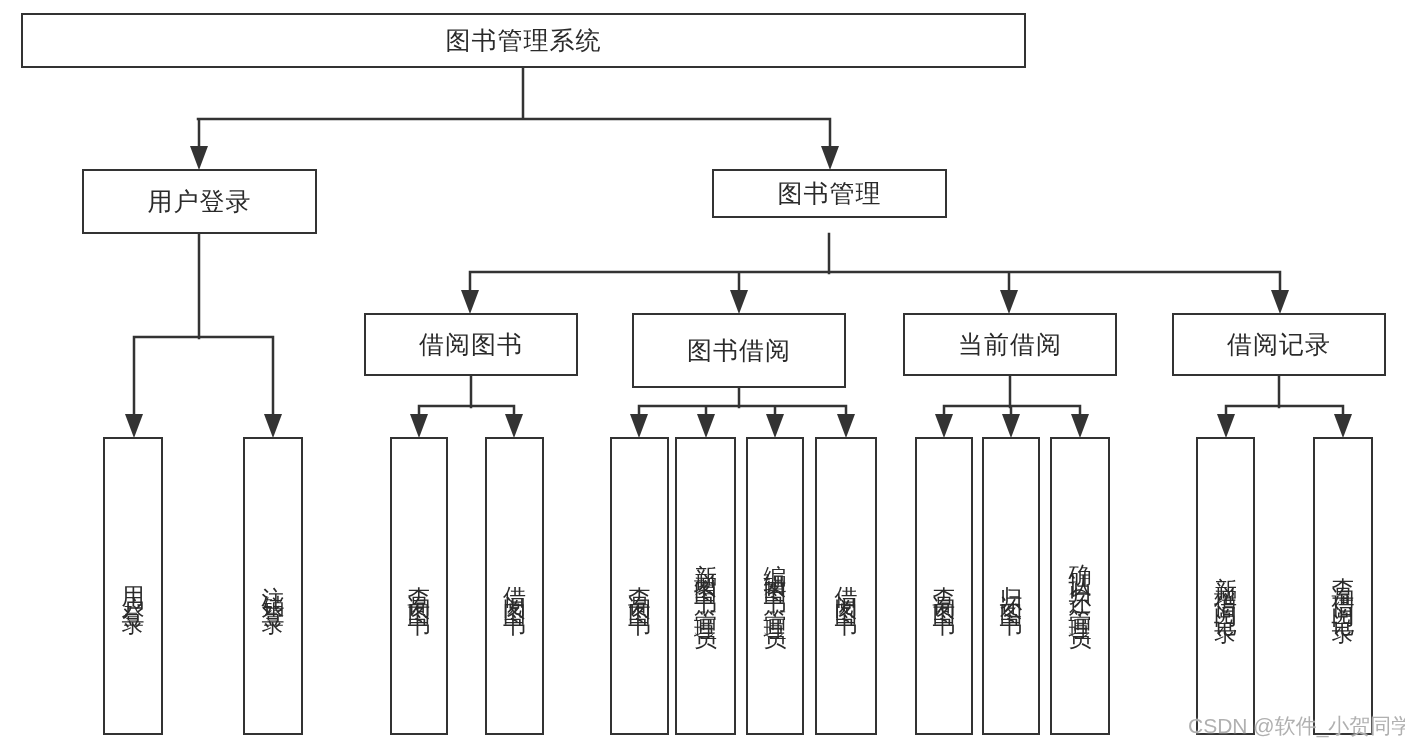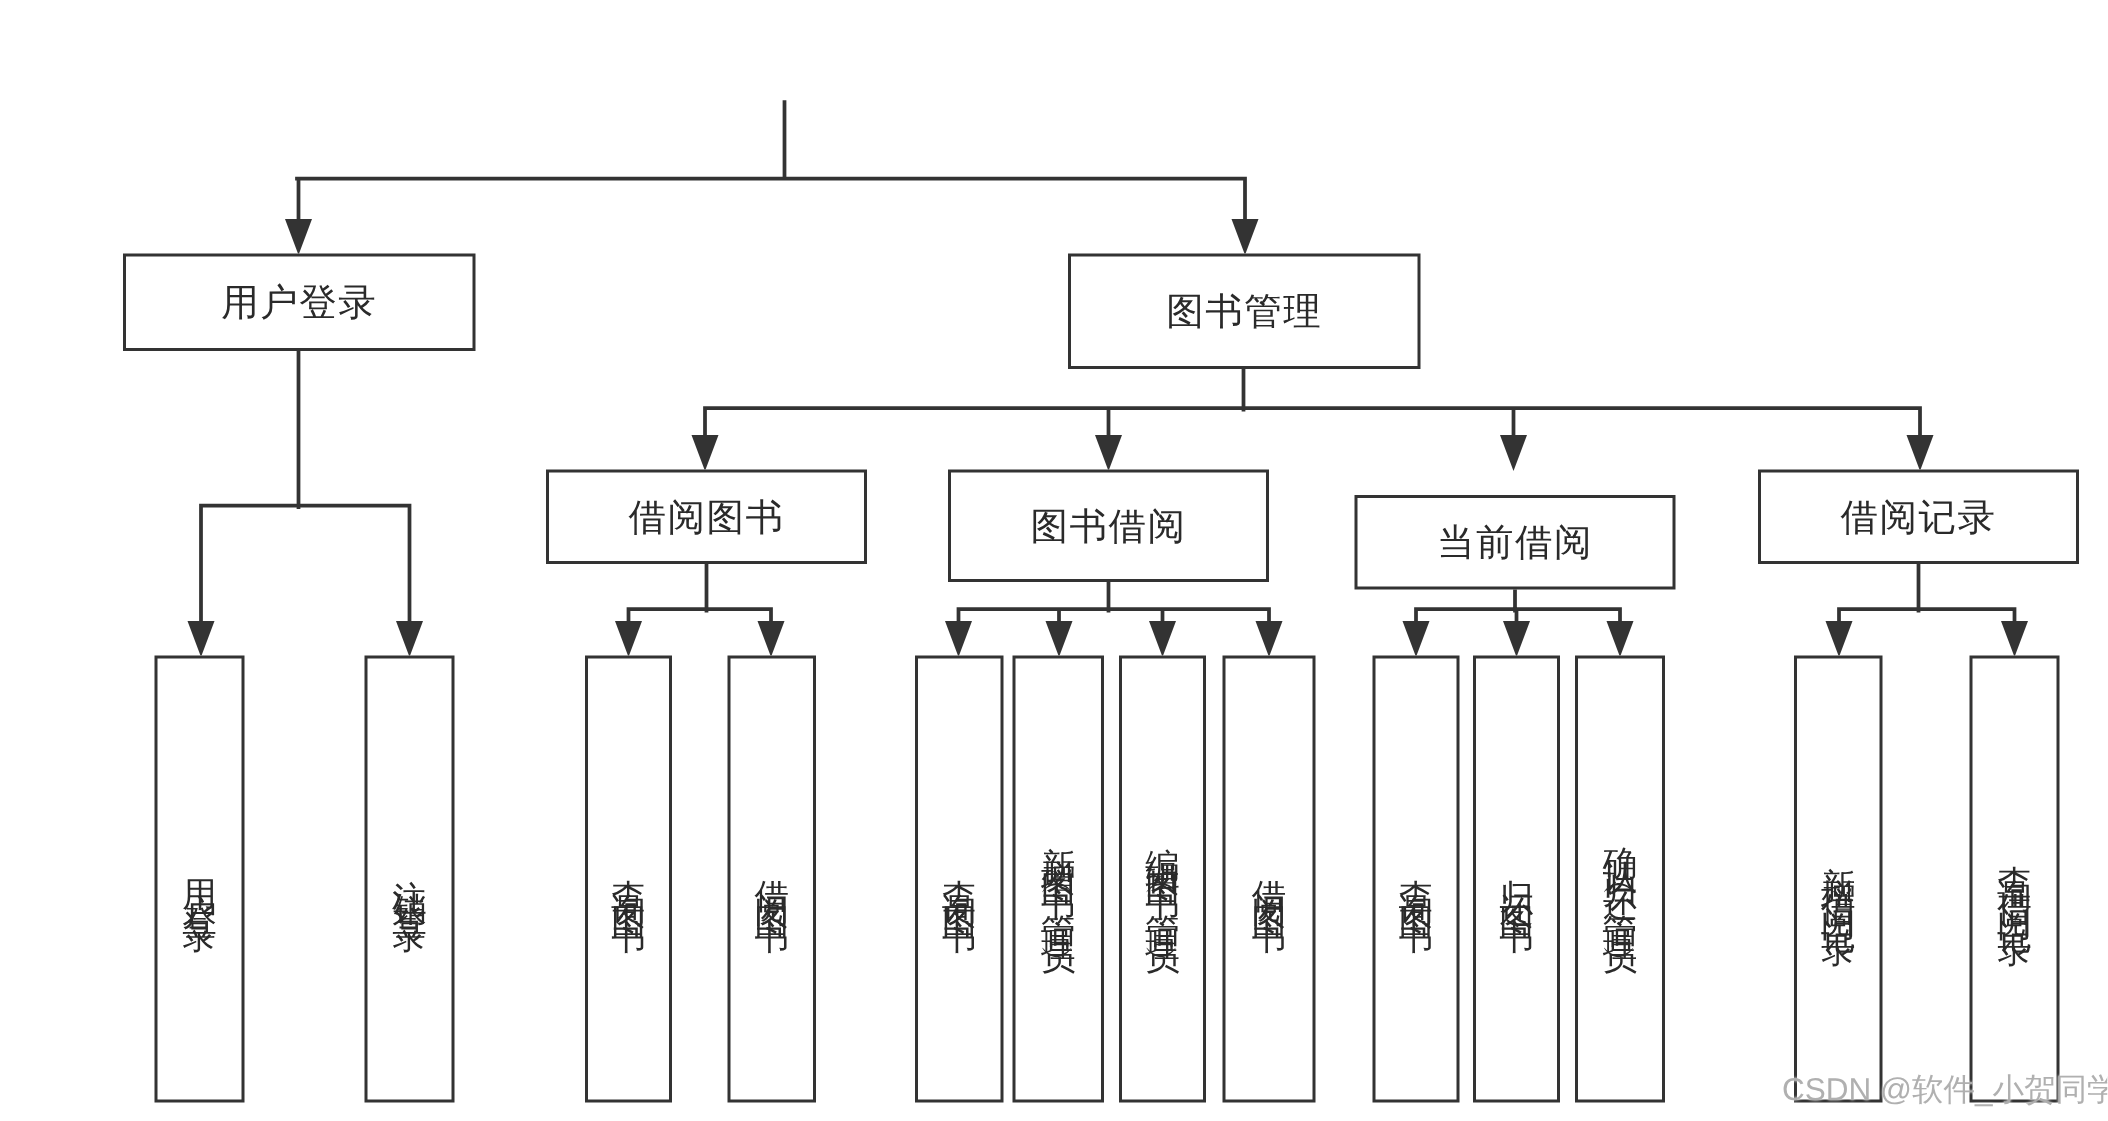--- a/index.html
+++ b/index.html
@@ -92,27 +92,28 @@
       <polygon points="766,414 784,414 775,438"></polygon>
       <polygon points="837,414 855,414 846,438"></polygon>
       <polygon points="935,414 953,414 944,438"></polygon>
       <polygon points="1002,414 1020,414 1011,438"></polygon>
       <polygon points="1071,414 1089,414 1080,438"></polygon>
       <polygon points="1217,414 1235,414 1226,438"></polygon>
       <polygon points="1334,414 1352,414 1343,438"></polygon>
     </g>
   </svg>
 
+  <div class="box" style="left:21px; top:13px; width:1005px; height:55px;">图书管理系统</div>
 
   <div class="box" style="left:82px; top:169px; width:235px; height:65px;">用户登录</div>
-  <div class="box" style="left:712px; top:169px; width:235px; height:77px;">图书管理</div>
+  <div class="box" style="left:712px; top:169px; width:235px; height:49px;">图书管理</div>
 
   <div class="box" style="left:364px; top:313px; width:214px; height:63px;">借阅图书</div>
   <div class="box" style="left:632px; top:313px; width:214px; height:75px;">图书借阅</div>
-  <div class="box" style="left:903px; top:313px; width:214px; height:63px;margin-top:17px;">当前借阅</div>
+  <div class="box" style="left:903px; top:313px; width:214px; height:63px;">当前借阅</div>
   <div class="box" style="left:1172px; top:313px; width:214px; height:63px;">借阅记录</div>
 
   <div class="vbox" style="left:103px; top:437px; width:60px; height:298px;">
     <span class="vtext">用户登录</span>
   </div>
   <div class="vbox" style="left:243px; top:437px; width:60px; height:298px;">
     <span class="vtext">注销登录</span>
   </div>
 
   <div class="vbox" style="left:390px; top:437px; width:58px; height:298px;">

